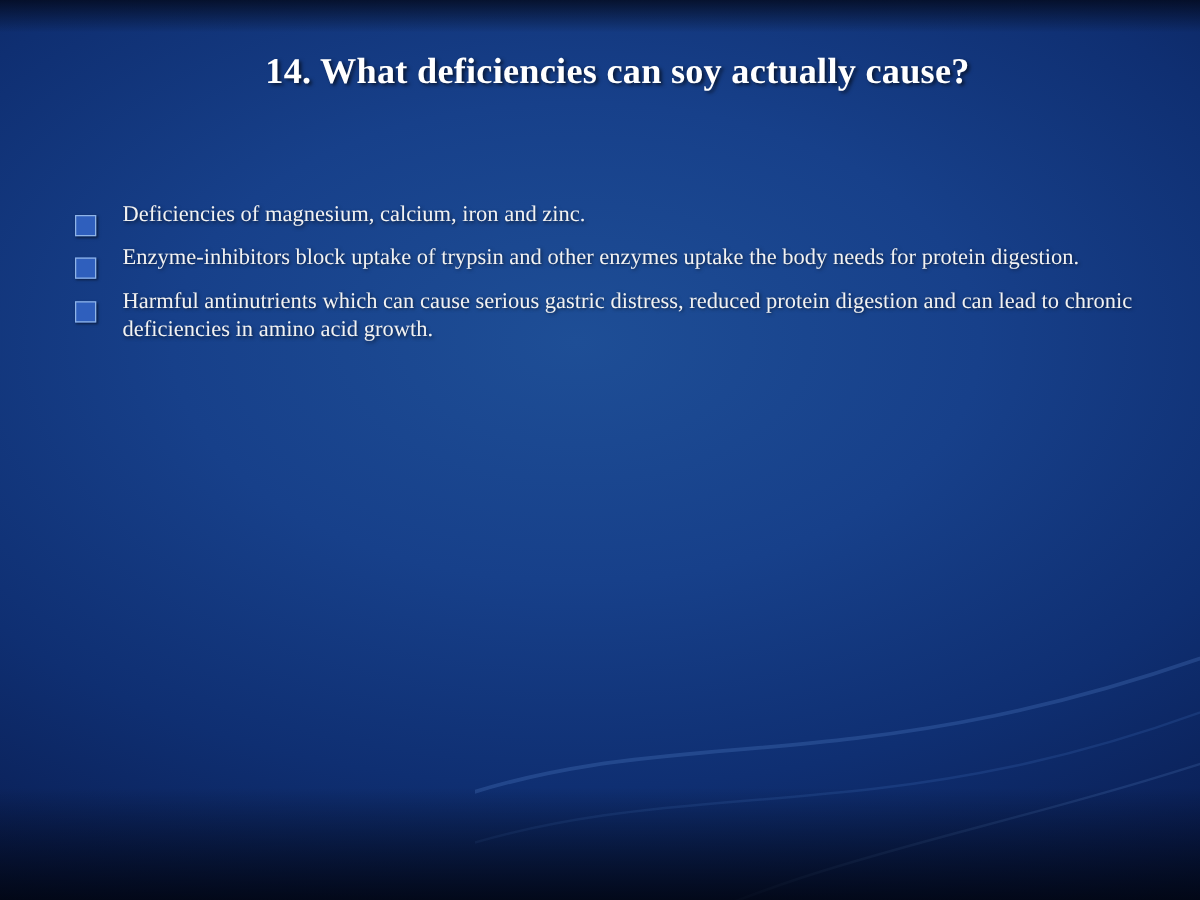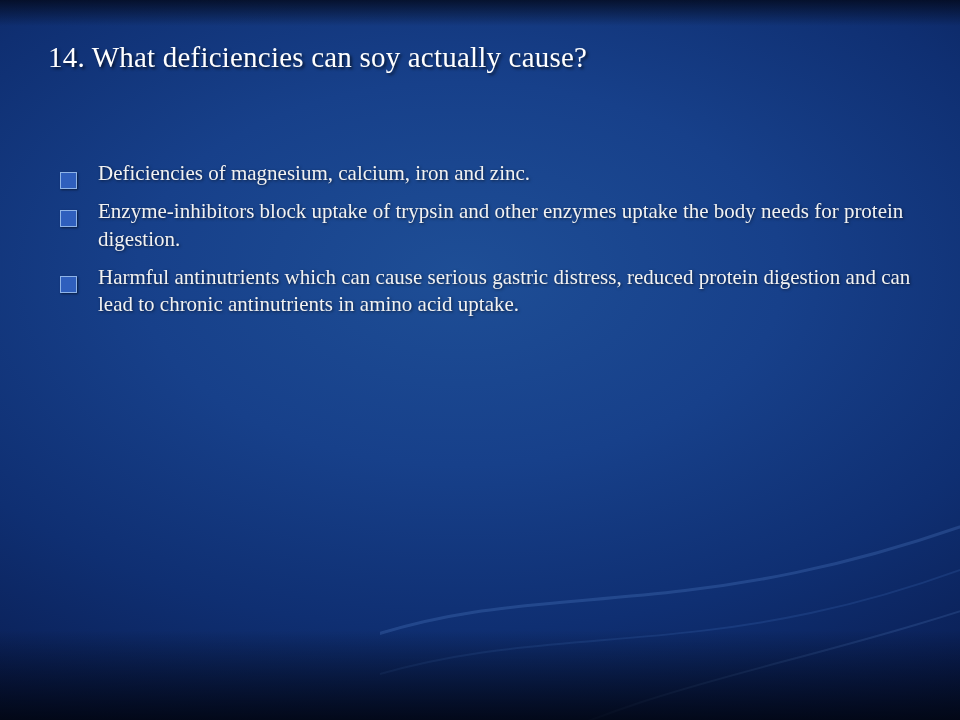--- a/index.html
+++ b/index.html
@@ -41,46 +41,47 @@
   .bottomfade {
     position: absolute;
     left: 0; bottom: 0; right: 0;
     height: 90px;
     background: linear-gradient(to top, rgba(1,4,14,0.85), rgba(1,4,14,0));
     pointer-events: none;
   }
 
   .title {
     position: absolute;
-    left: 48px;
+    left: 64px;
     top: 38px;
     width: 860px;
+    text-align: center;
     color: #ffffff;
     font-size: 29px;
-    font-weight: normal;
+    font-weight: bold;
     line-height: 1.32;
     letter-spacing: 0.2px;
     text-shadow: 2px 2px 3px rgba(0,0,0,0.6);
   }
 
   .body-list {
     position: absolute;
     left: 52px;
     top: 160px;
     width: 865px;
     list-style: none;
     margin: 0;
     padding: 0;
     color: #f2f2f2;
   }
   .bullet-item {
     position: relative;
     padding-left: 46px;
     margin-bottom: 11px;
-    font-size: 21px;
+    font-size: 18px;
     line-height: 1.3;
     text-shadow: 1px 1px 3px rgba(0,0,0,0.55);
   }
   .bullet-marker {
     position: absolute;
     left: 8px;
     top: 12px;
     width: 15px;
     height: 15px;
     background: #2f5fbd;
@@ -109,18 +110,18 @@
     <li class="bullet-item">
       <span class="bullet-marker"></span>
       <span>Deficiencies of magnesium, calcium, iron and zinc.</span>
     </li>
     <li class="bullet-item">
       <span class="bullet-marker"></span>
       <span>Enzyme-inhibitors block uptake of trypsin and other enzymes uptake the body needs for protein digestion.</span>
     </li>
     <li class="bullet-item">
       <span class="bullet-marker"></span>
-      <span>Harmful antinutrients which can cause serious gastric distress, reduced protein digestion and can lead to chronic antinutrients in amino acid uptake.</span>
+      <span>Harmful antinutrients which can cause serious gastric distress, reduced protein digestion and can lead to chronic deficiencies in amino acid growth.</span>
     </li>
   </ul>
 
   <div class="bottomfade"></div>
 </div>
 
 </body></html>

